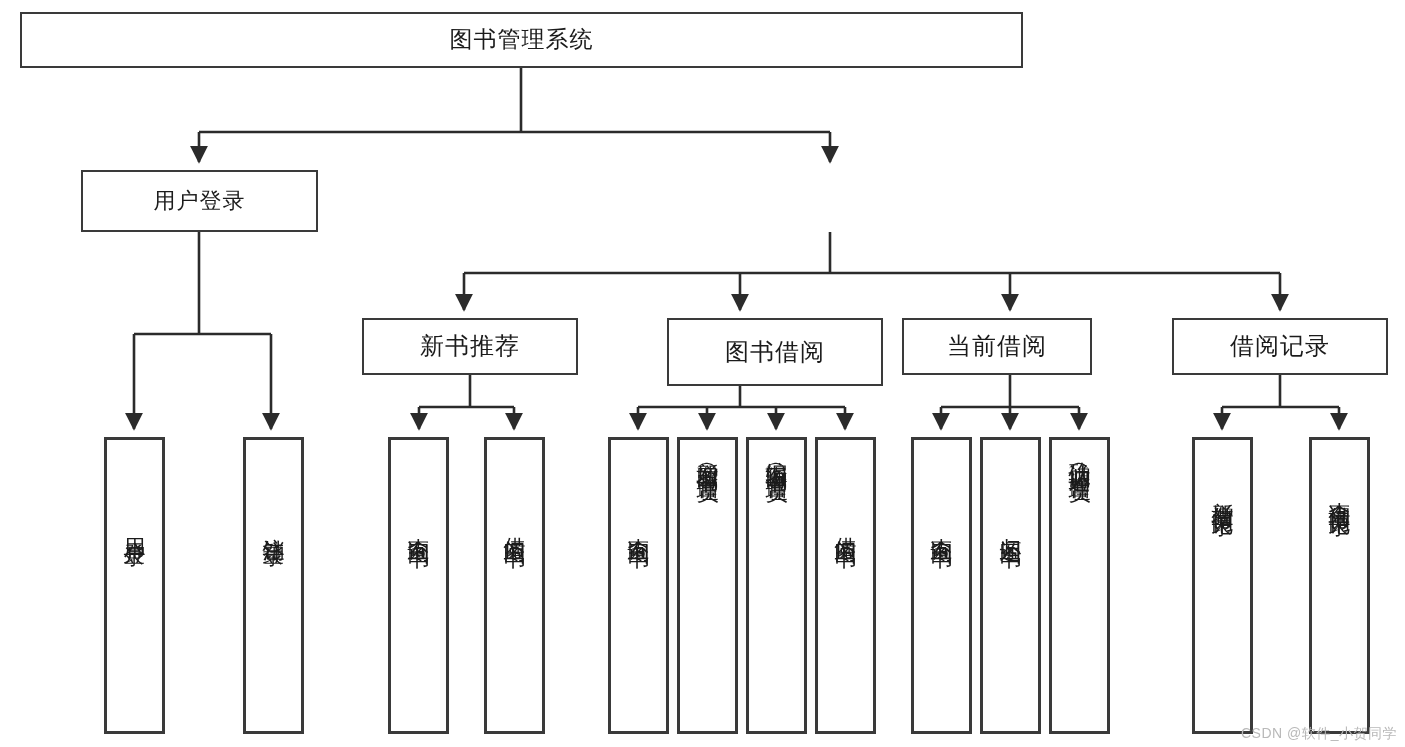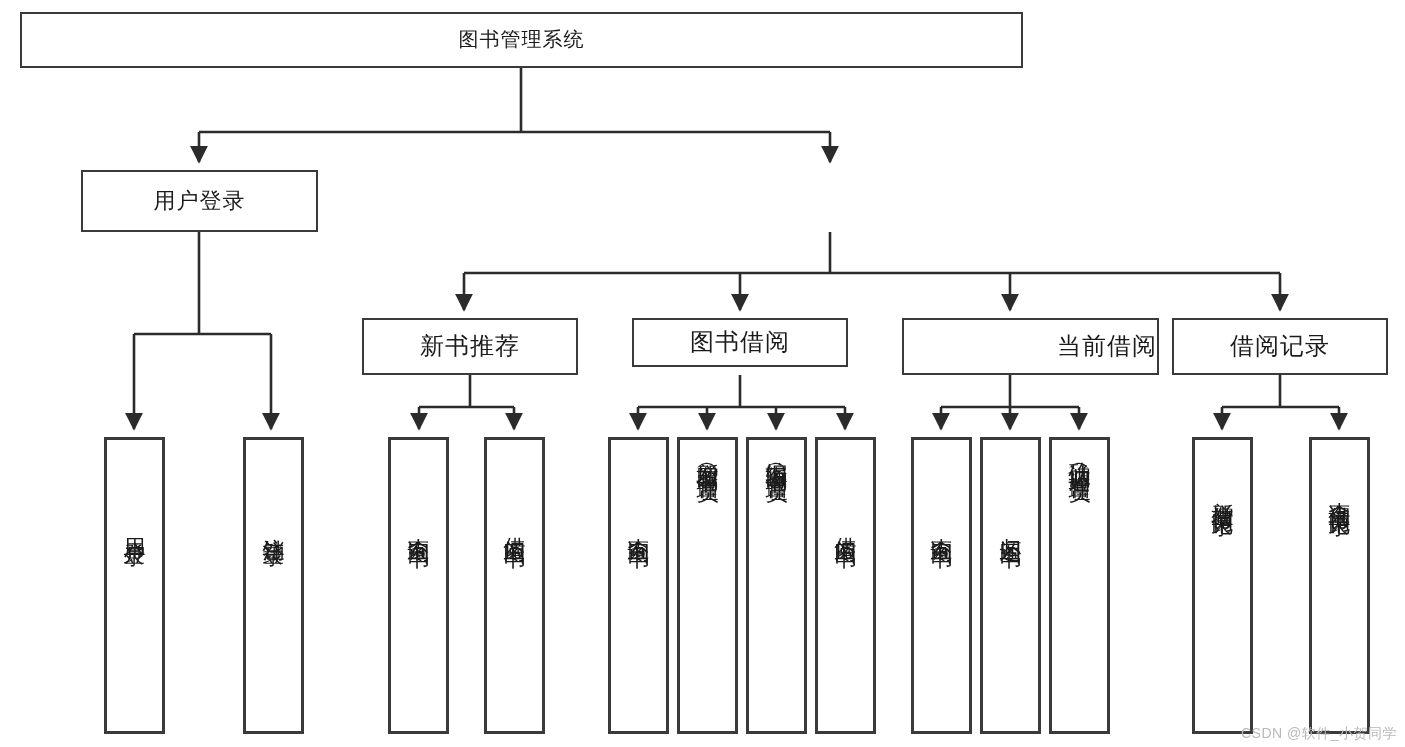--- a/index.html
+++ b/index.html
@@ -27,21 +27,21 @@
     color:#1b1b1b;
     letter-spacing:1px;
   }
   .node .lbl{
     display:block;
     line-height:1.18;
     white-space:nowrap;
   }
 
   
-  .node.root{font-size:20px;}
+  .node.root{font-size:23px;}
   
   .node.lvl2{font-size:22px;}
   .node.lvl3{font-size:24px;}
 
   
   .node.leaf{
     border-width:3px;
     align-items:flex-start;
     justify-content:center;
     padding-top:4px;
@@ -133,24 +133,24 @@
     <span class="lbl">图书管理系统</span>
   </div>
 
   <div class="node lvl2" style="left:81px;top:170px;width:237px;height:62px;">
     <span class="lbl">用户登录</span>
   </div>
 
   <div class="node lvl3" style="left:362px;top:318px;width:216px;height:57px;">
     <span class="lbl">新书推荐</span>
   </div>
-  <div class="node lvl3" style="left:632px;top:318px;width:216px;height:49px;">
+  <div class="node lvl3" style="left:667px;top:318px;width:216px;height:68px;">
     <span class="lbl">图书借阅</span>
   </div>
-  <div class="node lvl3" style="left:902px;top:318px;width:257px;height:57px;justify-content:flex-end;">
+  <div class="node lvl3" style="left:902px;top:318px;width:190px;height:57px;">
     <span class="lbl">当前借阅</span>
   </div>
   <div class="node lvl3" style="left:1172px;top:318px;width:216px;height:57px;">
     <span class="lbl">借阅记录</span>
   </div>
 
   <div class="node leaf mid3" style="left:104px;top:437px;width:61px;height:297px;">
     <span class="lbl">用户登录</span>
   </div>
   <div class="node leaf mid3" style="left:243px;top:437px;width:61px;height:297px;">

